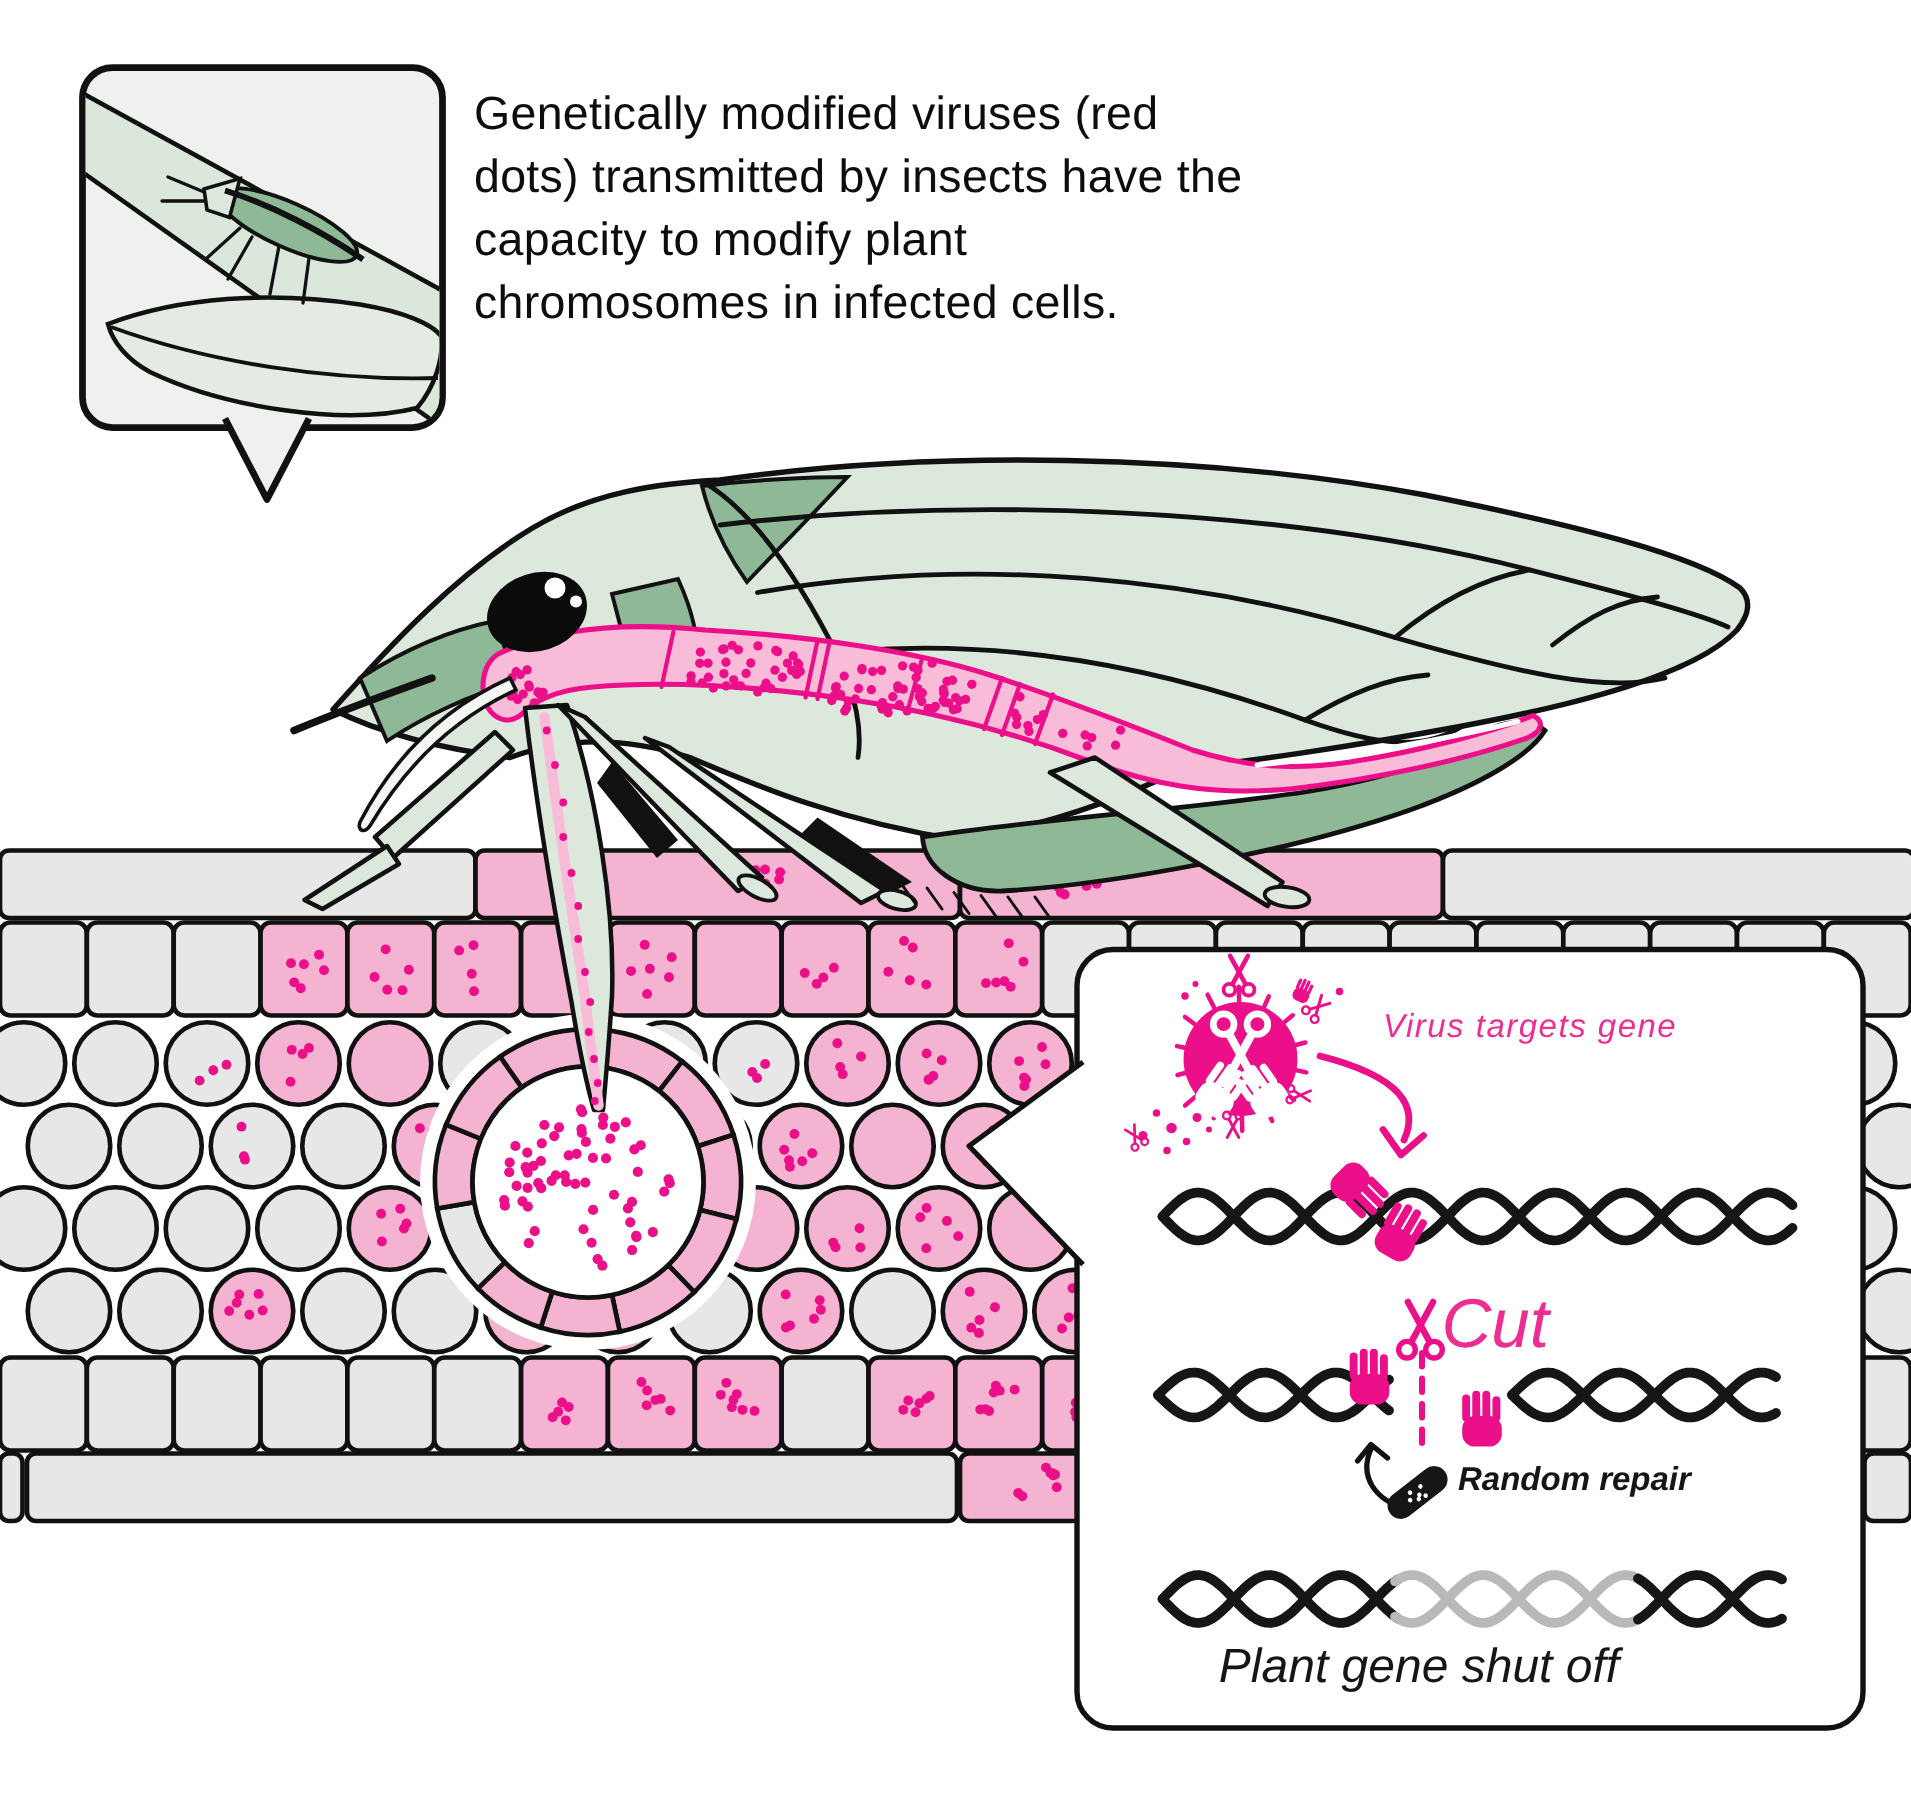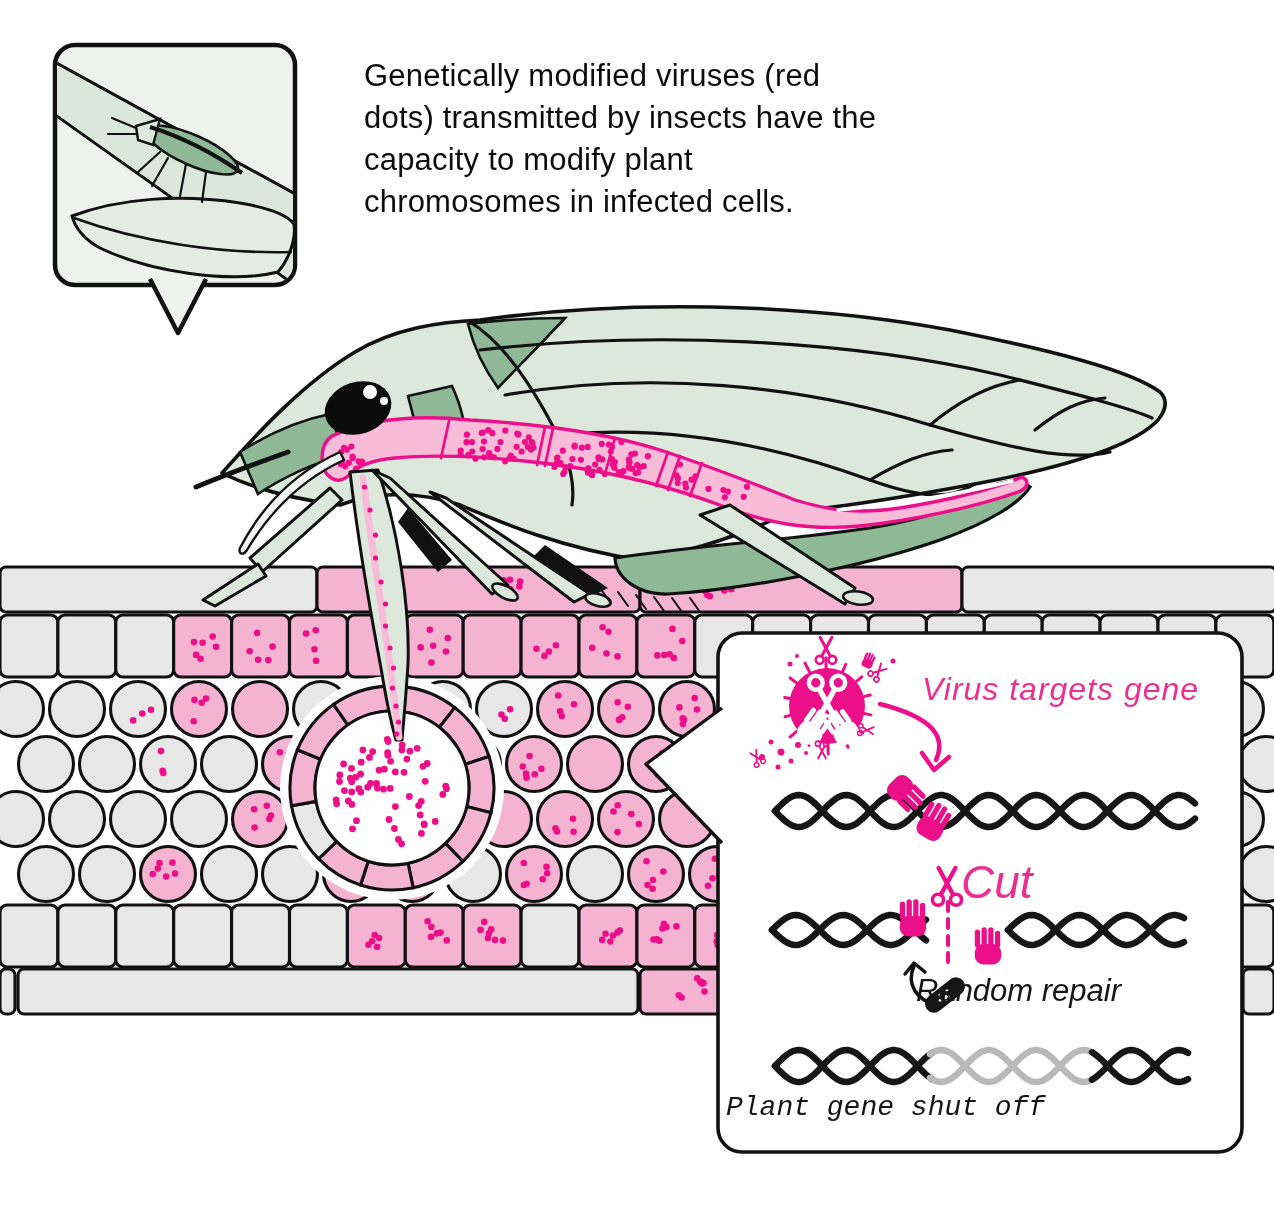--- a/index.html
+++ b/index.html
@@ -1,28 +1,28 @@
 <!DOCTYPE html>
 <html><head>
 <meta charset="utf-8">
 <style>
   html,body{margin:0;padding:0;}
   body{width:1274px;height:1210px;position:relative;background:#fff;overflow:hidden;
        font-family:"Liberation Sans", sans-serif;}
   #art{position:absolute;left:0;top:0;}
   .txt{position:absolute;z-index:3;pointer-events:none;}
   .caption{left:316px;top:55px;width:590px;font-size:31px;line-height:42px;color:#0d0d0d;
-           white-space:pre-line;letter-spacing:.2px;margin-left:48px;}
+           white-space:pre-line;letter-spacing:.2px;}
   .lbl{font-style:italic;}
   .lbl-pink{color:#ec2e92;}
   .lbl-dark{color:#161616;}
-  .virus-label{left:922px;top:671px;font-size:32px;letter-spacing:1px;}
+  .virus-label{left:922px;top:671px;font-size:22px;letter-spacing:1px;}
   .cut-label{left:961px;top:855px;font-size:46px;}
-  .repair-label{left:916px;top:973px;font-size:31px;}
-  .shutoff-label{left:726px;top:1092px;width:440px;text-align:left;font-size:28px;font-family:Liberation Mono, monospace;}
+  .repair-label{left:972px;top:973px;font-size:22px;font-weight:bold;}
+  .shutoff-label{left:726px;top:1092px;width:440px;text-align:center;font-size:32px;}
 </style>
 </head>
 <body>
 
 <svg id="art" width="1274" height="1210" viewBox="0 0 1274 1210">
   <defs>
     <clipPath id="clip-inset">
         <rect x="57" y="47" width="236" height="236" rx="18"></rect>
       </clipPath>
     <g id="sym-hand">

